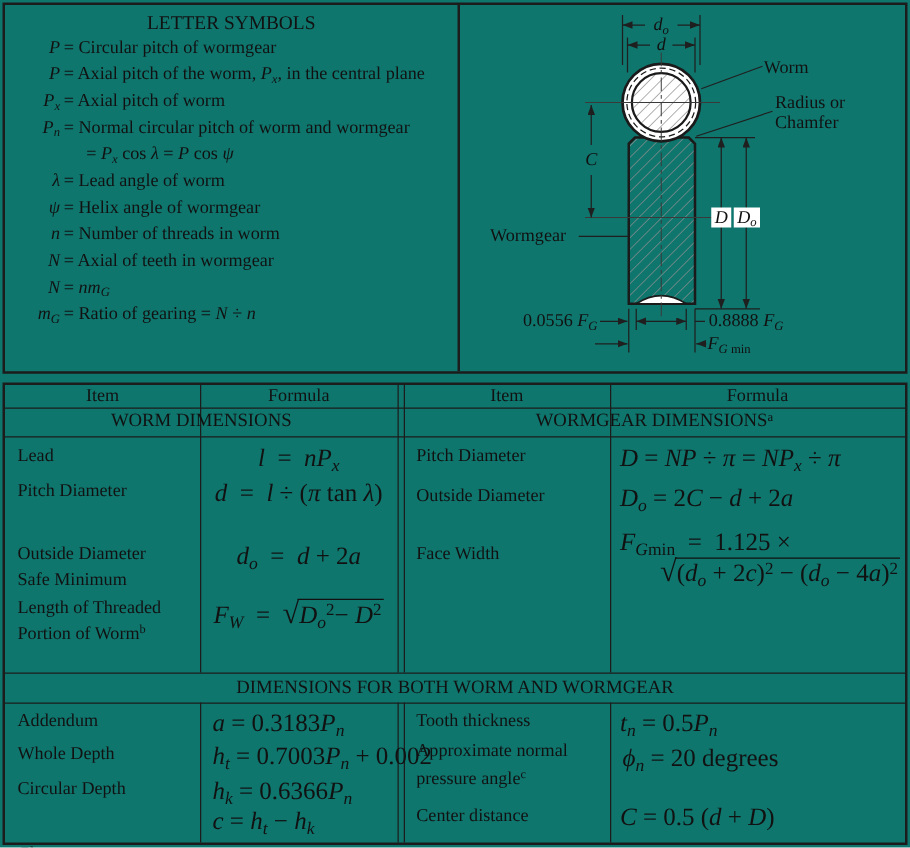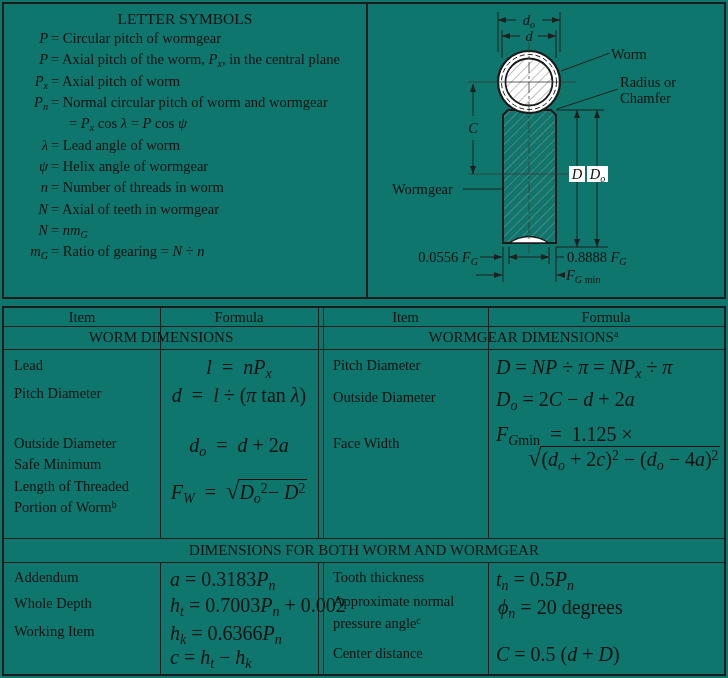--- a/index.html
+++ b/index.html
@@ -220,21 +220,21 @@
 
     <div class="form" style="left:492px;top:48px;"><i>D</i> = <i>NP</i> ÷ <i>π</i> = <i>NP</i><sub><i>x</i></sub> ÷ <i>π</i></div>
     <div class="form" style="left:492px;top:80px;"><i>D</i><sub><i>o</i></sub> = 2<i>C</i> − <i>d</i> + 2<i>a</i></div>
     <div class="form" style="left:492px;top:115px;"><i>F</i><sub><i>G</i>min</sub> &nbsp;= &nbsp;1.125 ×</div>
     <div class="form" style="left:524px;top:138px;"><span class="sq">√</span><span class="vinc">(<i>d</i><sub><i>o</i></sub> + 2<i>c</i>)<sup>2</sup> − (<i>d</i><sub><i>o</i></sub> − 4<i>a</i>)<sup>2</sup></span></div>
 
     <div class="sect" style="left:0;top:230px;width:720px;height:24px;line-height:24px;">DIMENSIONS FOR BOTH WORM AND WORMGEAR</div>
 
     <div class="item" style="left:10px;top:261px;">Addendum</div>
     <div class="item" style="left:10px;top:287px;">Whole Depth</div>
-    <div class="item" style="left:10px;top:315px;">Working Item</div>
+    <div class="item" style="left:10px;top:315px;">Circular Depth</div>
     <div class="item" style="left:10px;top:339px;margin-top:28px;">Clearance</div>
 
     <div class="form" style="left:166px;top:260px;"><i>a</i> = 0.3183<i>P</i><sub><i>n</i></sub></div>
     <div class="form" style="left:166px;top:286px;"><i>h</i><sub><i>t</i></sub> = 0.7003<i>P</i><sub><i>n</i></sub> + 0.002</div>
     <div class="form" style="left:166px;top:314px;"><i>h</i><sub><i>k</i></sub> = 0.6366<i>P</i><sub><i>n</i></sub></div>
     <div class="form" style="left:166px;top:338px;"><i>c</i> = <i>h</i><sub><i>t</i></sub> − <i>h</i><sub><i>k</i></sub></div>
 
     <div class="item" style="left:329px;top:261px;">Tooth thickness</div>
     <div class="itemw" style="left:329px;top:283px;width:150px;">Approximate normal pressure angle<sup>c</sup></div>
     <div class="item" style="left:329px;top:337px;">Center distance</div>

